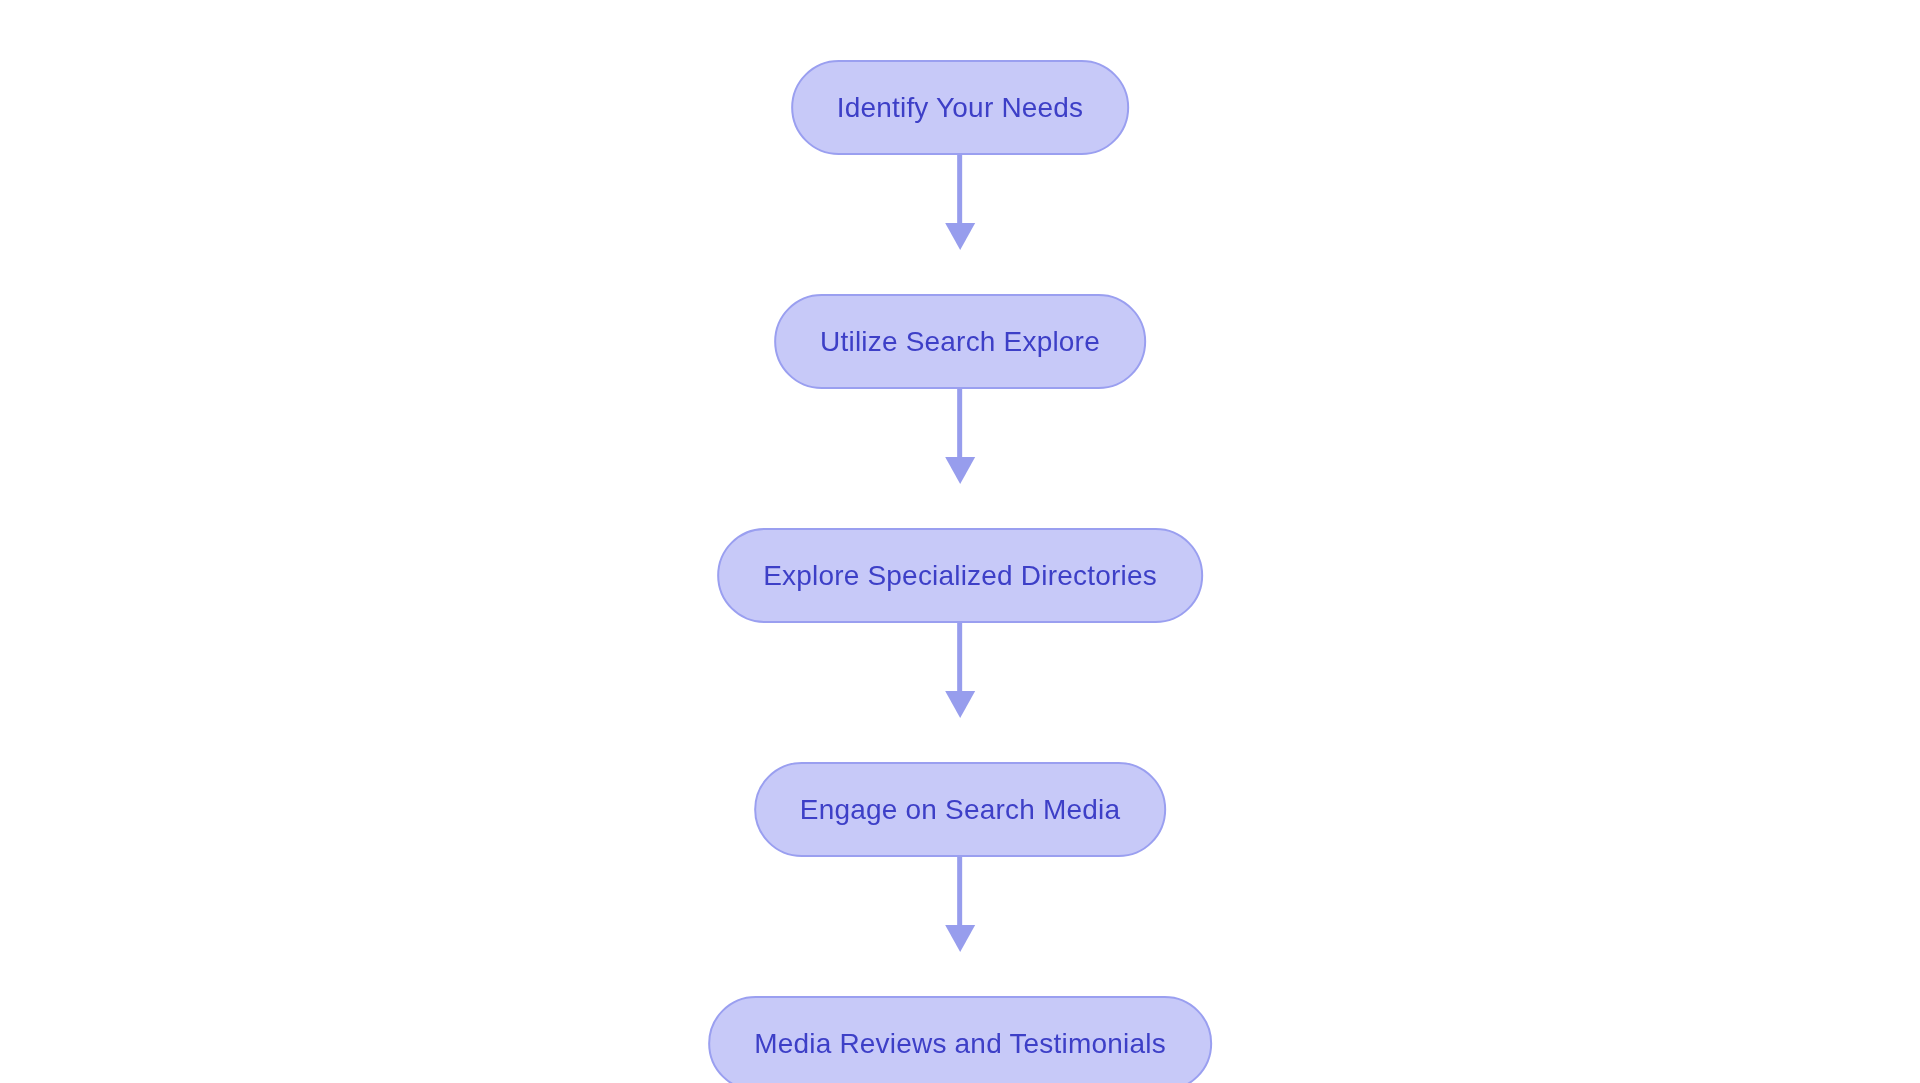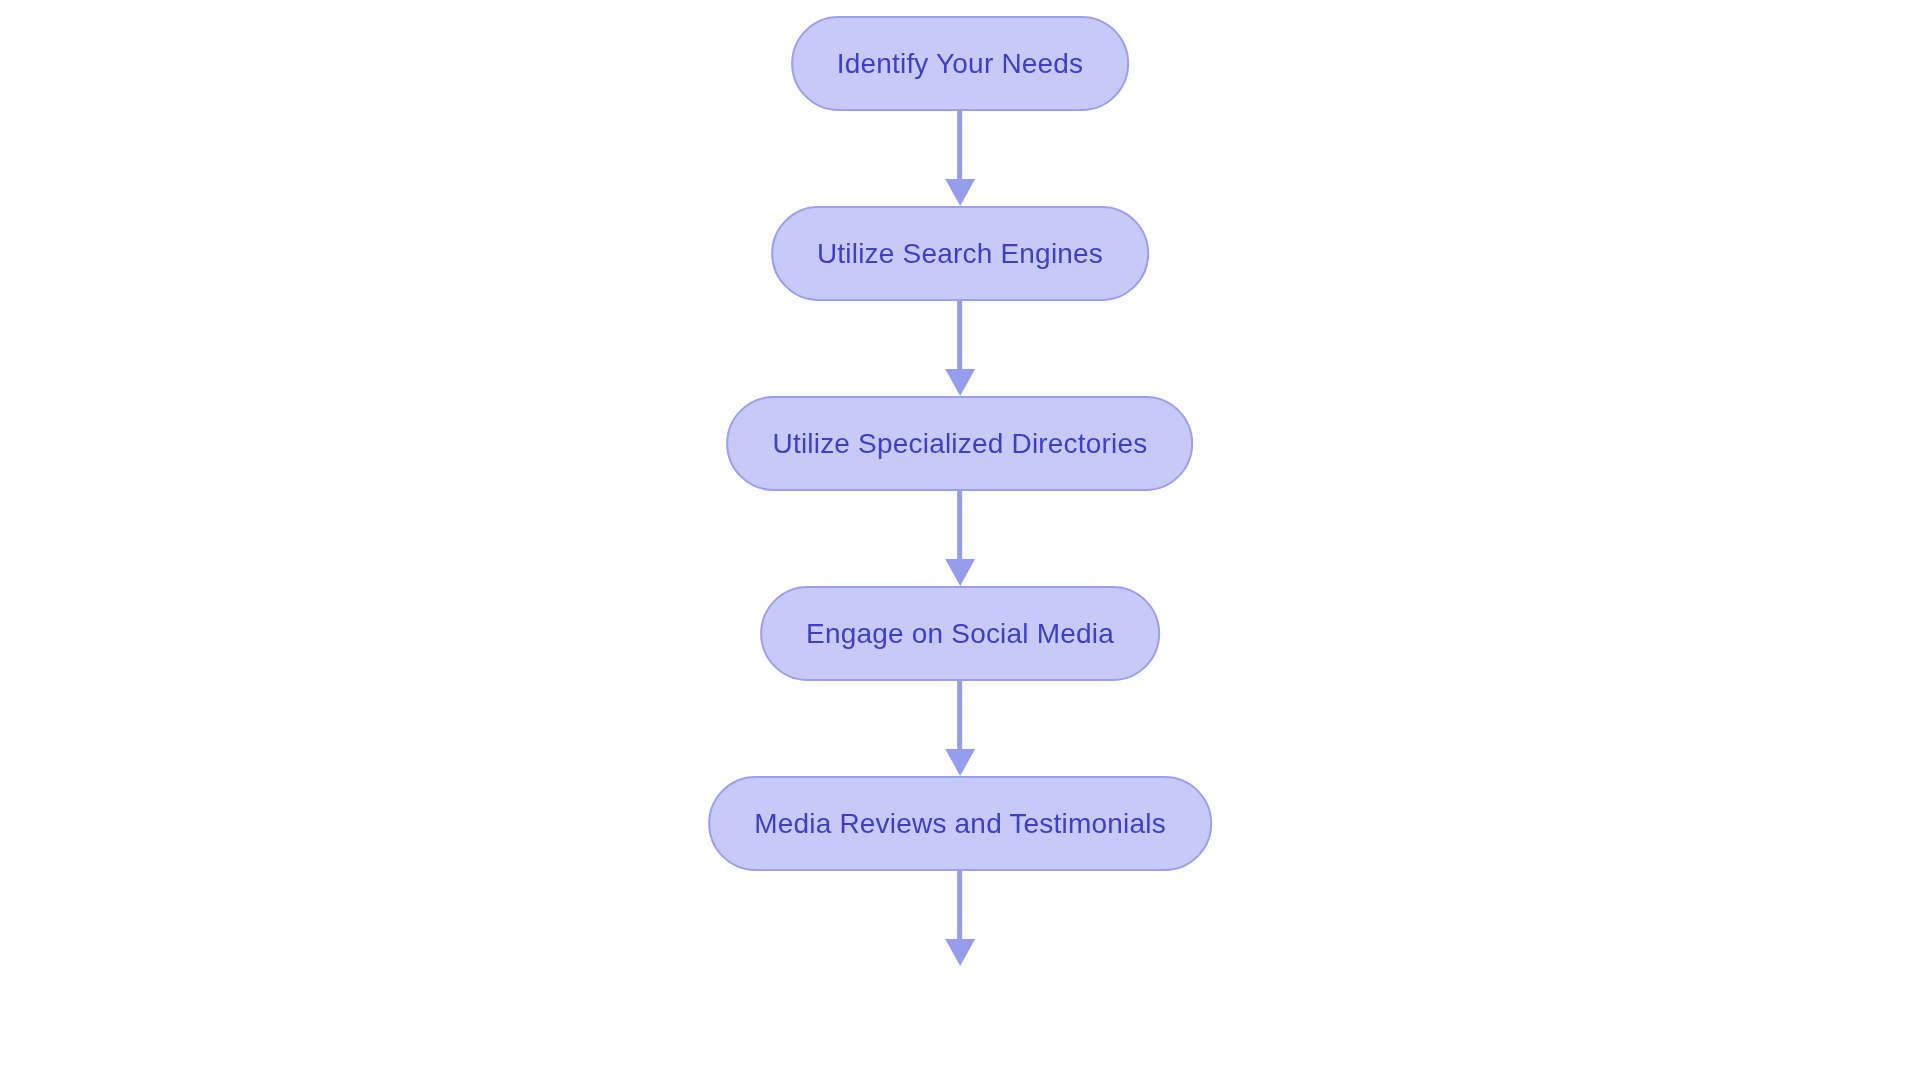--- a/index.html
+++ b/index.html
@@ -38,20 +38,21 @@
     border: 2px solid var(--node-border);
     color: var(--node-text);
     display: flex;
     align-items: center;
     justify-content: center;
     padding: 0 44px;
     font-size: 28px;
     font-weight: 500;
     letter-spacing: 0.2px;
     white-space: nowrap;
+    margin-top: 44px;
   }
   .connector {
     height: 95px;
     width: 30px;
     display: flex;
     flex-direction: column;
     align-items: center;
   }
   .connector-line {
     flex: 1 1 auto;
@@ -75,39 +76,39 @@
     <div class="flow-node">
       <span>Identify Your Needs</span>
     </div>
 
     <div class="connector">
       <div class="connector-line"></div>
       <div class="connector-head"></div>
     </div>
 
     <div class="flow-node">
-      <span>Utilize Search Engines</span>
+      <span>Utilize Search Explore</span>
     </div>
 
     <div class="connector">
       <div class="connector-line"></div>
       <div class="connector-head"></div>
     </div>
 
     <div class="flow-node">
-      <span>Utilize Specialized Directories</span>
+      <span>Explore Specialized Directories</span>
     </div>
 
     <div class="connector">
       <div class="connector-line"></div>
       <div class="connector-head"></div>
     </div>
 
     <div class="flow-node">
-      <span>Engage on Social Media</span>
+      <span>Engage on Search Media</span>
     </div>
 
     <div class="connector">
       <div class="connector-line"></div>
       <div class="connector-head"></div>
     </div>
 
     <div class="flow-node">
       <span>Media Reviews and Testimonials</span>
     </div>

